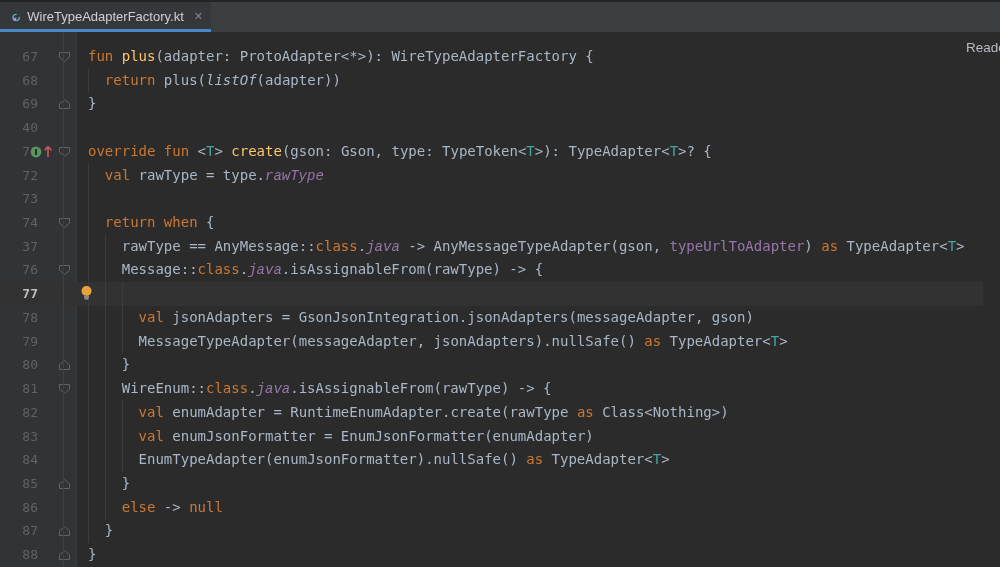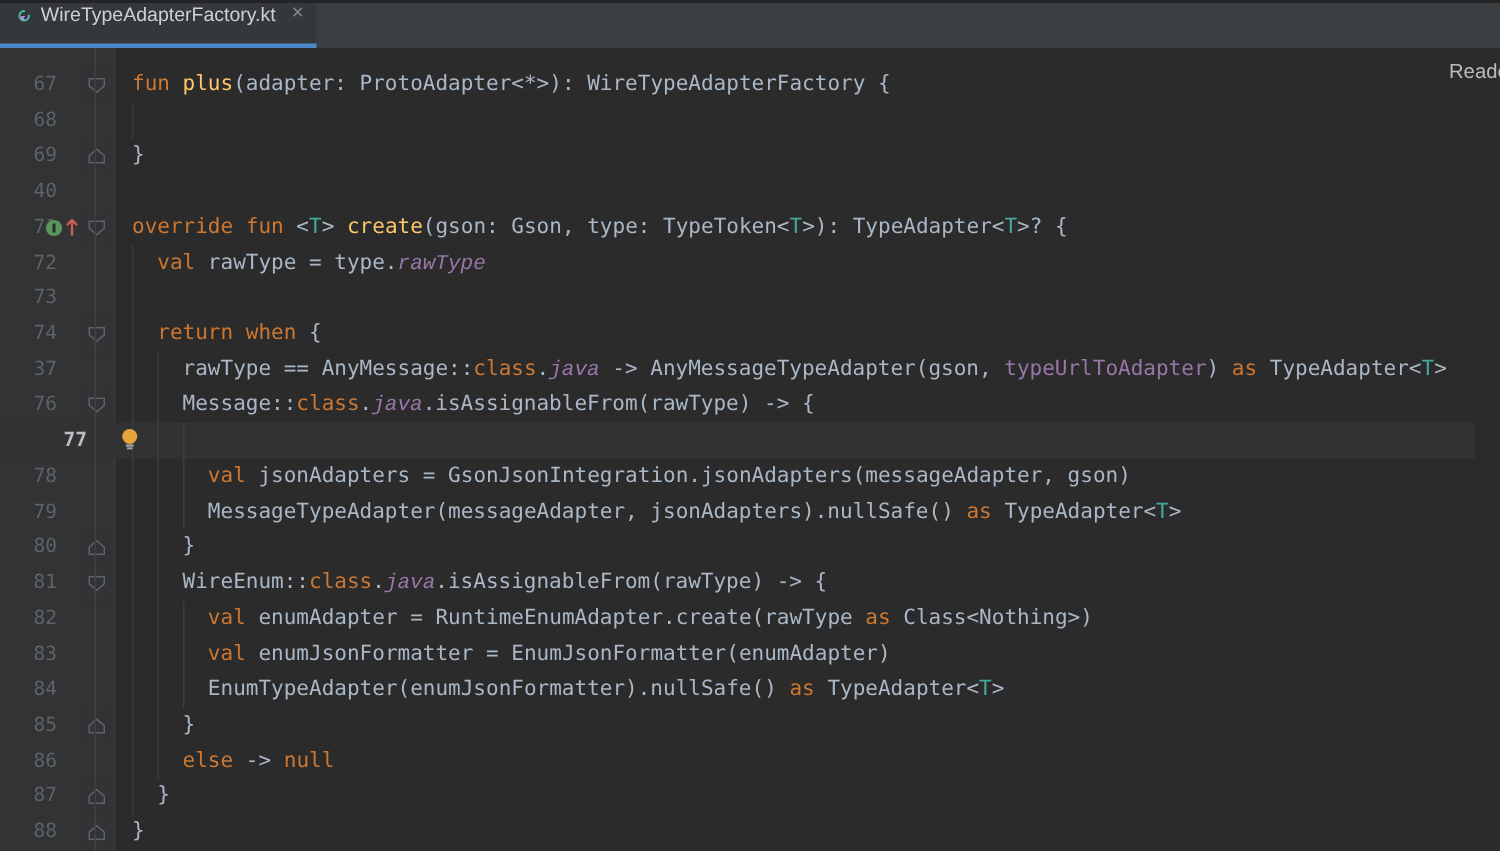--- a/index.html
+++ b/index.html
@@ -4,21 +4,21 @@
 <style>
   html,body{margin:0;padding:0;}
   body{width:1000px;height:567px;overflow:hidden;background:#2b2b2b;
        font-family:"Liberation Sans", sans-serif;}
   .screen{position:relative;width:1000px;height:567px;background:var(--editor-bg,#2b2b2b);overflow:hidden;}
 
   
   .topstrip{position:absolute;top:0;left:0;right:0;height:2px;background:#242424;}
   .tabbar{position:absolute;top:2px;left:0;right:0;height:30px;background:var(--tabbar-bg,#3c3f41);}
   .tab{position:absolute;top:0;left:0;width:211px;height:30px;background:var(--tab-bg,#35383a);
-       display:flex;box-sizing:border-box;padding:0 8px 0 12px;cursor:pointer;}
+       display:flex;align-items:center;box-sizing:border-box;padding:0 8px 0 12px;cursor:pointer;}
   .tab .underline{position:absolute;left:0;right:0;bottom:0;height:3px;background:var(--accent-blue,#4a88c7);}
   .tab-label{color:#ced0d6;font-size:13px;margin:0 8px 2px 7px;white-space:nowrap;}
   .tab-close{color:#82868c;font-size:11px;margin-left:2px;margin-bottom:1px;cursor:pointer;}
   .reader-label{position:absolute;top:40px;left:966px;color:#b8bcc2;font-size:13.5px;white-space:nowrap;}
 
   
   .editor{position:absolute;top:32px;left:0;right:0;bottom:0;
           font-family:"DejaVu Sans Mono", monospace;font-size:14px;}
   .gutter-bg{position:absolute;top:0;bottom:0;left:0;width:76px;background:var(--gutter-bg,#313335);
              border-right:1px solid #393b3d;}
@@ -28,21 +28,21 @@
   .guide.gB{left:88px;top:131.6px;height:379.5px;}
   .guide.gC{left:105px;top:202.8px;height:284.6px;}
   .guide.gD{left:122px;top:250.2px;height:71.2px;}
   .guide.gE{left:122px;top:368.8px;height:71.2px;}
 
   .rows{position:absolute;top:13px;left:0;right:17px;z-index:2;}
   .row{position:relative;height:23.72px;}
   .row.cur{background:var(--current-line-bg,#323232);}
   .num{position:absolute;left:0;top:0;width:38px;text-align:right;color:var(--line-number,#5f6366);
        font-size:13px;line-height:23.72px;cursor:pointer;}
-  .row.cur .num{color:#b9bfc5;font-weight:700;padding-left:20px;}
+  .row.cur .num{color:#b9bfc5;font-weight:700;}
   .gic{position:absolute;left:30px;top:0;height:23.72px;display:flex;align-items:center;gap:1px;}
   .fold{position:absolute;left:57px;top:0;width:14px;height:23.72px;display:flex;align-items:center;
         justify-content:center;cursor:pointer;z-index:4;background:var(--gutter-bg,#313335);}
   .code{position:absolute;left:88px;top:0;white-space:pre;line-height:23.72px;color:var(--default-text,#a9b7c6);}
 
   .t-kw{color:var(--keyword,#cc7832);}
   .t-fn{color:var(--function-decl,#ffc66b);margin-top:47px;}
   .t-d{color:var(--default-text,#a9b7c6);}
   .t-tp{color:var(--type-param,#45a89f);}
   .t-pp{color:var(--property,#9876aa);font-style:italic;font-family:Liberation Mono, monospace;}
@@ -86,20 +86,21 @@
           <span class="num">67</span>
           <span class="fold">
             <svg width="13" height="12" viewBox="0 0 13 12">
               <path d="M1.5 1.5 H11.5 V6.2 L6.5 10.5 L1.5 6.2 Z" fill="none" stroke="#5f6367" stroke-width="1"></path>
             </svg>
           </span>
           <span class="code"><span class="t-kw">fun </span><span class="t-fn">plus</span><span class="t-d">(adapter: ProtoAdapter&lt;*&gt;): WireTypeAdapterFactory {</span></span>
         </div>
         <div class="row">
           <span class="num">68</span>
+          <span class="code"><span class="t-kw">  return </span><span class="t-d">plus(</span><span class="t-it">listOf</span><span class="t-d">(adapter))</span></span>
         </div>
         <div class="row">
           <span class="num">69</span>
           <span class="fold">
             <svg width="13" height="12" viewBox="0 0 13 12">
               <path d="M1.5 10.5 H11.5 V5.8 L6.5 1.5 L1.5 5.8 Z" fill="none" stroke="#5f6367" stroke-width="1"></path>
             </svg>
           </span>
           <span class="code"><span class="t-d">}</span></span>
         </div>

